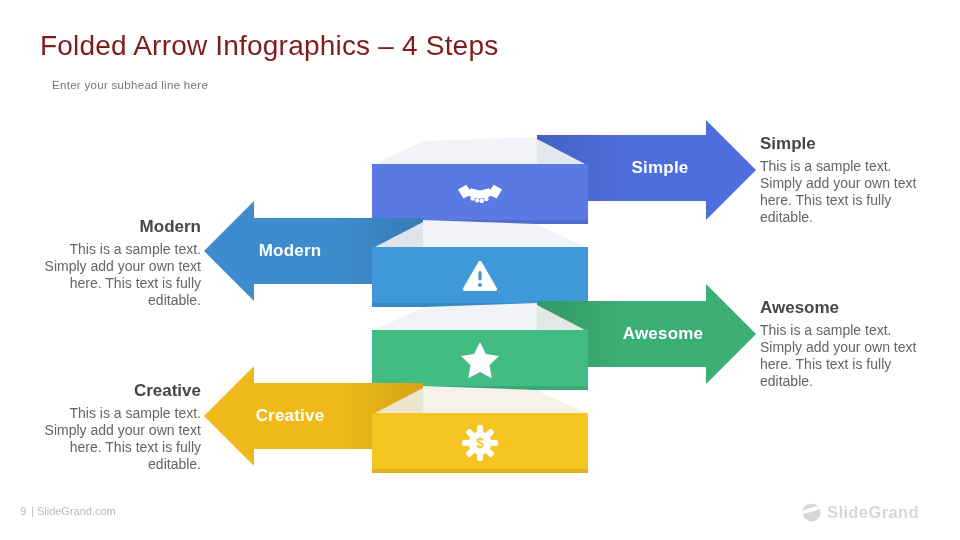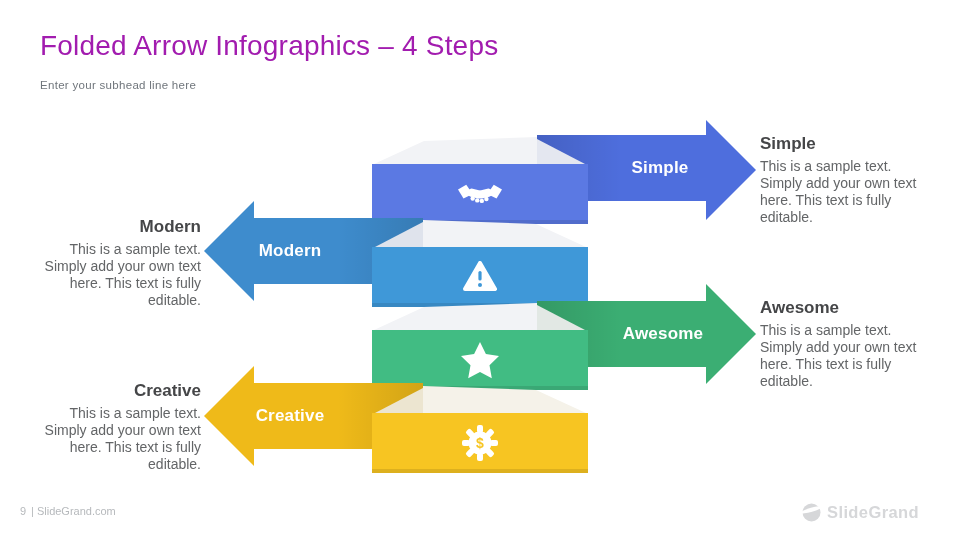--- a/index.html
+++ b/index.html
@@ -1,22 +1,22 @@
 <!DOCTYPE html>
 <html><head>
 <meta charset="utf-8">
 <style>
   html,body{margin:0;padding:0;background:#888;}
   .slide{
     position:relative; width:960px; height:540px; background:#ffffff;
     font-family:"Liberation Sans", sans-serif; overflow:hidden; margin:0 auto;
   }
   .abs{position:absolute;}
-  .title{font-size:28px; color:#a21caf; letter-spacing:.2px;}
-  .subhead{font-size:11.5px; color:#70767c; letter-spacing:.3px;}
+  .title{font-size:28px; color:#7f1d1d; letter-spacing:.2px;}
+  .subhead{font-size:11.5px; color:#70767c; letter-spacing:.3px;margin-left:12px;}
   .arrow-label{font-size:17px; font-weight:bold; color:#ffffff; text-align:center; letter-spacing:.2px;}
   .step-heading{font-size:17px; font-weight:bold; color:#454648;}
   .step-body{font-size:14px; color:#636567; line-height:17px;}
   .ta-r{text-align:right;}
   .footer-text{font-size:11px; color:#b6b9bc;}
   .brand{display:flex; align-items:flex-end; gap:6px;}
   .brand-text{font-size:16.5px; font-weight:bold; color:#d6d7d9; letter-spacing:.4px;}
   svg{display:block;}
 </style>
 </head>

